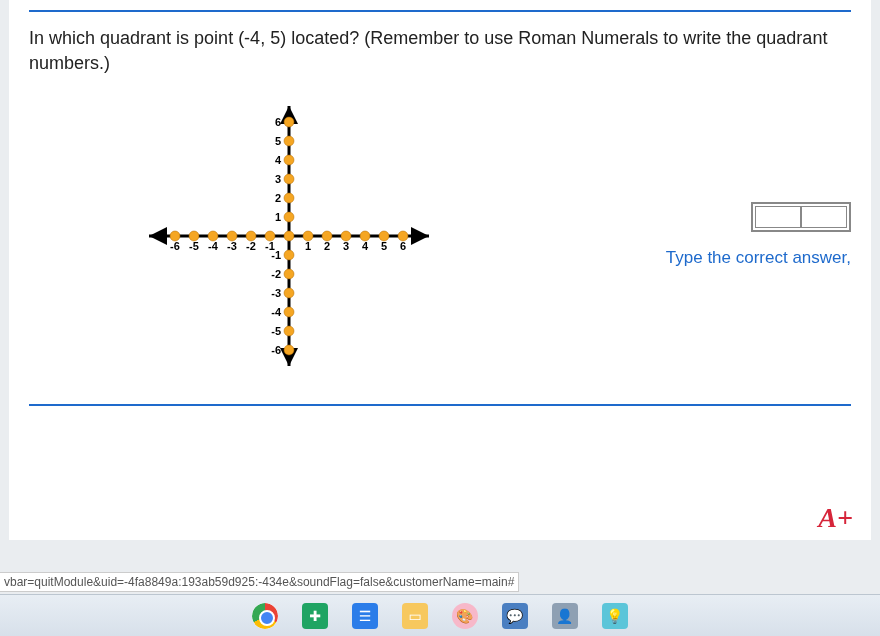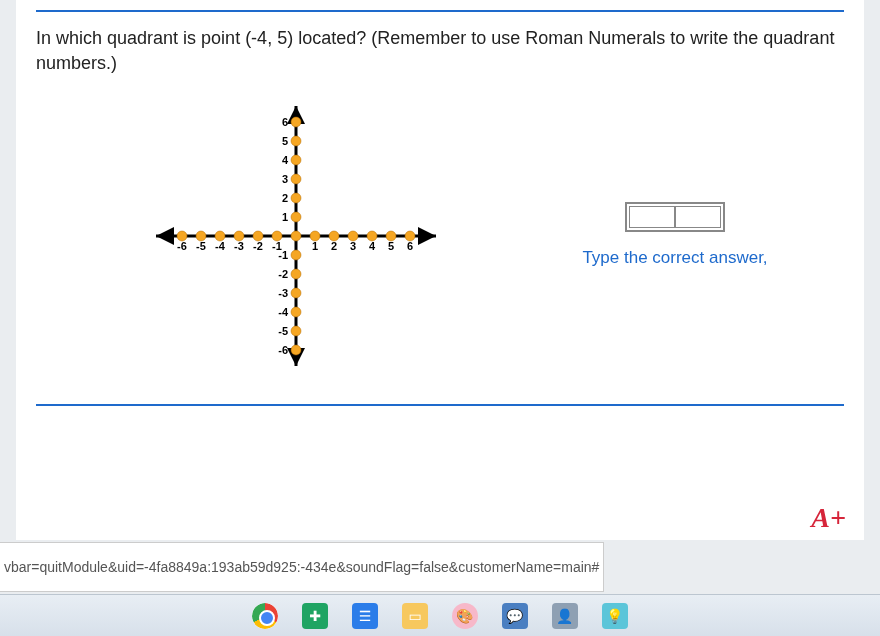--- a/index.html
+++ b/index.html
@@ -6,21 +6,21 @@
   body {
     width: 880px;
     height: 636px;
     background: #eaedf0;
     font-family: Arial, sans-serif;
     overflow: hidden;
     position: relative;
   }
   .page {
     background: #fff;
-    margin: 0 16px;
+    margin: 0 9px;
     padding: 10px 20px 24px 20px;
     min-height: 540px;
     position: relative;
   }
   .top-hr {
     border: none;
     border-top: 2px solid #1e6acc;
     margin-bottom: 14px;
   }
   .question {
@@ -37,21 +37,21 @@
   }
   .grid-wrap {
     width: 300px;
     height: 280px;
     position: relative;
     flex-shrink: 0;
   }
   .grid-svg { width: 100%; height: 100%; }
   .answer-area {
     flex: 1;
-    text-align: center;
+    text-align: right;
   }
   .answer-box-outer {
     display: inline-block;
     border: 2px solid #888;
     padding: 2px;
     background: #fff;
     margin-bottom: 14px;
   }
   .answer-box-inner {
     display: flex;
@@ -79,24 +79,24 @@
     font-family: "Comic Sans MS", cursive;
     font-style: italic;
     font-weight: bold;
     font-size: 28px;
     color: #d6253a;
   }
   .status-bar {
     position: absolute;
     left: 0;
     bottom: 44px;
-    font-size: 14px;
+    font-size: 12px;
     color: #555;
     background: #fff;
-    padding: 16px 4px;
+    padding: 2px 4px;
     border: 1px solid #ccc;
     border-left: none;
   }
   .taskbar {
     position: absolute;
     left: 0;
     right: 0;
     bottom: 0;
     height: 42px;
     background: linear-gradient(#e8eef4, #d7e0ea);

